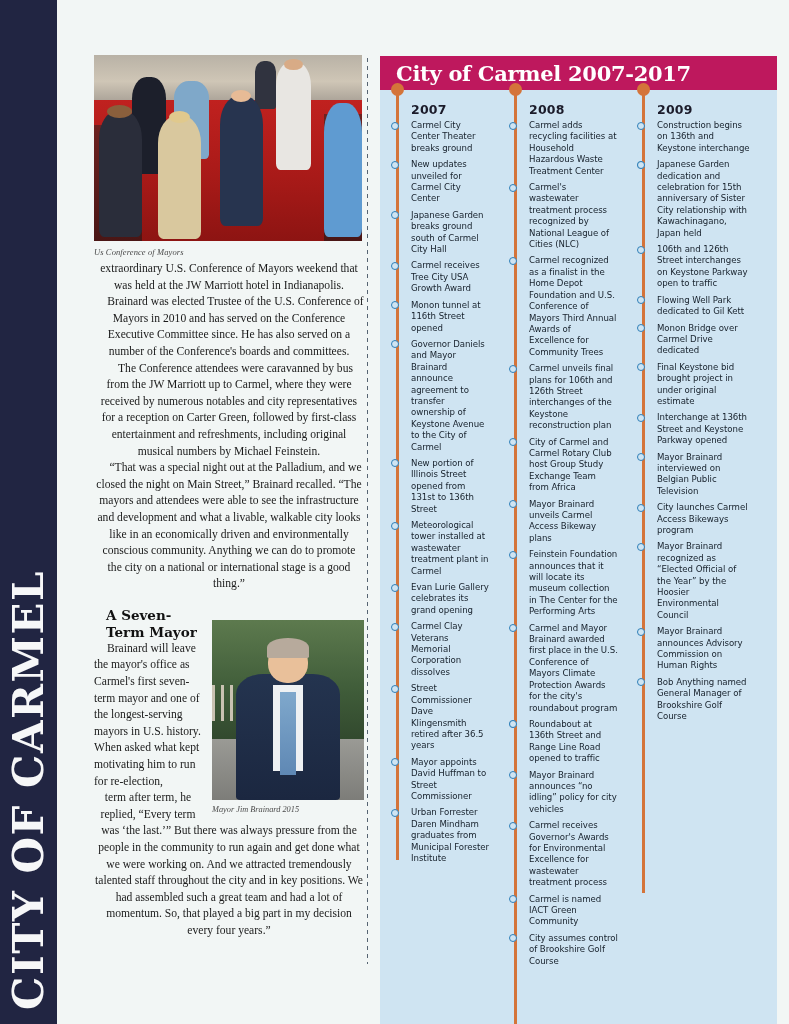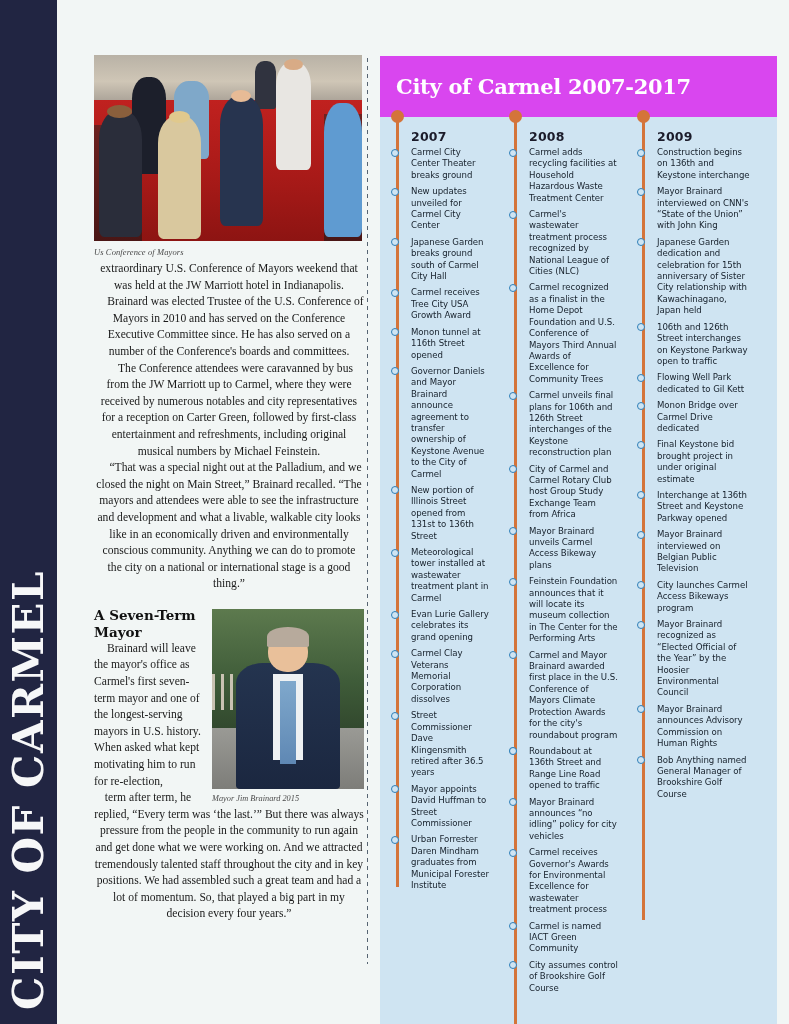--- a/index.html
+++ b/index.html
@@ -110,29 +110,30 @@
   .body-text p.indent { text-indent: 13px; }
 
   .subhead {
     font-family: "DejaVu Serif", serif;
     font-weight: bold;
     font-size: 13.5px;
     line-height: 17px;
     color: #111;
     margin-top: 14px;
     width: 120px;
+    margin-left: 12px;
   }
 
   
   .wrap-zone { position: relative; margin-top: 2px; }
   .portrait-wrap {
     float: right;
     width: 152px;
     margin-left: 10px;
-    margin-top: 2px;
+    margin-top: 13px;
   }
   .portrait {
     width: 152px;
     height: 180px;
     position: relative;
     overflow: hidden;
     background: #3c5a3a;
   }
   .portrait .hedge {
     position:absolute; left:0; top:0; width:100%; height:66%;
@@ -196,22 +197,22 @@
 
   
   .timeline {
     position: absolute;
     left: 380px;
     top: 56px;
     width: 397px;
     background: #cfe4f2;
   }
   .tl-header {
-    background: #d946ef;
-    height: 61px;
+    background: #be185d;
+    height: 34px;
     display: flex;
     align-items: center;
     padding-left: 16px;
   }
   .tl-title {
     font-family: "DejaVu Serif", serif;
     font-weight: bold;
     font-size: 21px;
     color: #ffffff;
     letter-spacing: -0.3px;
@@ -393,21 +394,21 @@
 
         </div>
       </div>
 
       <div class="tl-col col-2009">
         <div class="tl-cap"></div>
         <div class="tl-line" style="height: 803.188px;"></div>
         <div class="year">2009</div>
         <div>
           <div class="event"><span class="bullet"></span><span>Construction begins on 136th and Keystone interchange</span></div>
-          <div class="event"><span class="bullet"></span><span>Mayor Brainard interviewed on CNN's “State of the Union” with John King</span></div>
+          <div class="event"><span class="bullet"></span></div>
           <div class="event"><span class="bullet"></span><span>Japanese Garden dedication and celebration for 15th anniversary of Sister City relationship with Kawachinagano, Japan held</span></div>
           <div class="event"><span class="bullet"></span><span>106th and 126th Street interchanges on Keystone Parkway open to traffic</span></div>
           <div class="event"><span class="bullet"></span><span>Flowing Well Park dedicated to Gil Kett</span></div>
           <div class="event"><span class="bullet"></span><span>Monon Bridge over Carmel Drive dedicated</span></div>
           <div class="event"><span class="bullet"></span><span>Final Keystone bid brought project in under original estimate</span></div>
           <div class="event"><span class="bullet"></span><span>Interchange at 136th Street and Keystone Parkway opened</span></div>
           <div class="event"><span class="bullet"></span><span>Mayor Brainard interviewed on Belgian Public Television</span></div>
           <div class="event"><span class="bullet"></span><span>City launches Carmel Access Bikeways program</span></div>
           <div class="event"><span class="bullet"></span><span>Mayor Brainard recognized as “Elected Official of the Year” by the Hoosier Environmental Council</span></div>
           <div class="event"><span class="bullet"></span><span>Mayor Brainard announces Advisory Commission on Human Rights</span></div>

